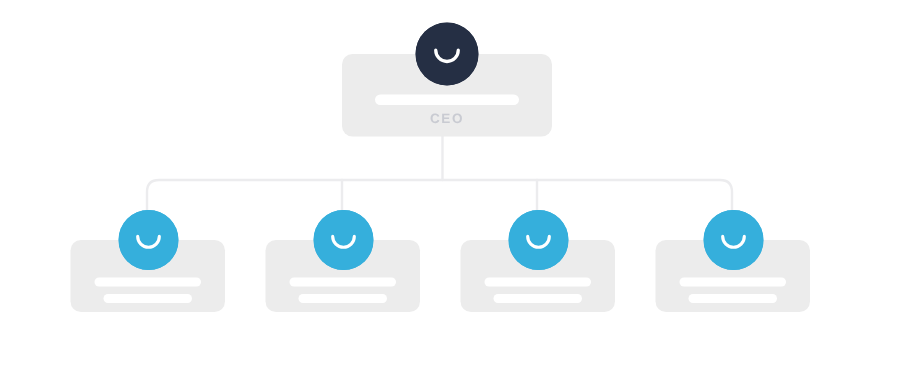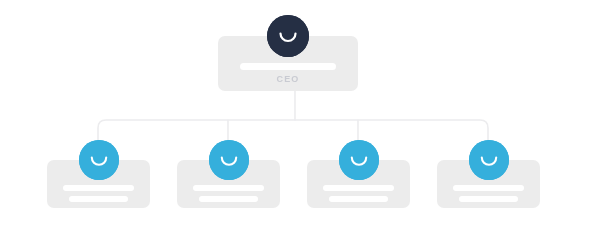--- a/index.html
+++ b/index.html
@@ -135,21 +135,21 @@
 
       <path d="M295,91 L295,120"></path>
 
       <path d="M98,148 L98,128 Q98,120 106,120 L480,120 Q488,120 488,128 L488,148"></path>
 
       <path d="M228,120 L228,148"></path>
       <path d="M358,120 L358,148"></path>
     </g>
   </svg>
 
-  <div class="node" style="left:218px; top:36px; width:140px; height:55px;padding-left:16px;">
+  <div class="node" style="left:228px; top:36px; width:140px; height:55px;padding-left:16px;">
     <div class="card card-root"></div>
     <span class="avatar avatar-root">
       <svg viewBox="0 0 42 42">
         <circle cx="21" cy="21" r="21" fill="#252F44"></circle>
         <path d="M13.5,18.5 a7.5,7.5 0 0 0 15,0" fill="none" stroke="#FFFFFF" stroke-width="2.2" stroke-linecap="round"></path>
       </svg>
     </span>
     <div class="bar root-bar"></div>
     <div class="node-label">CEO</div>
   </div>

